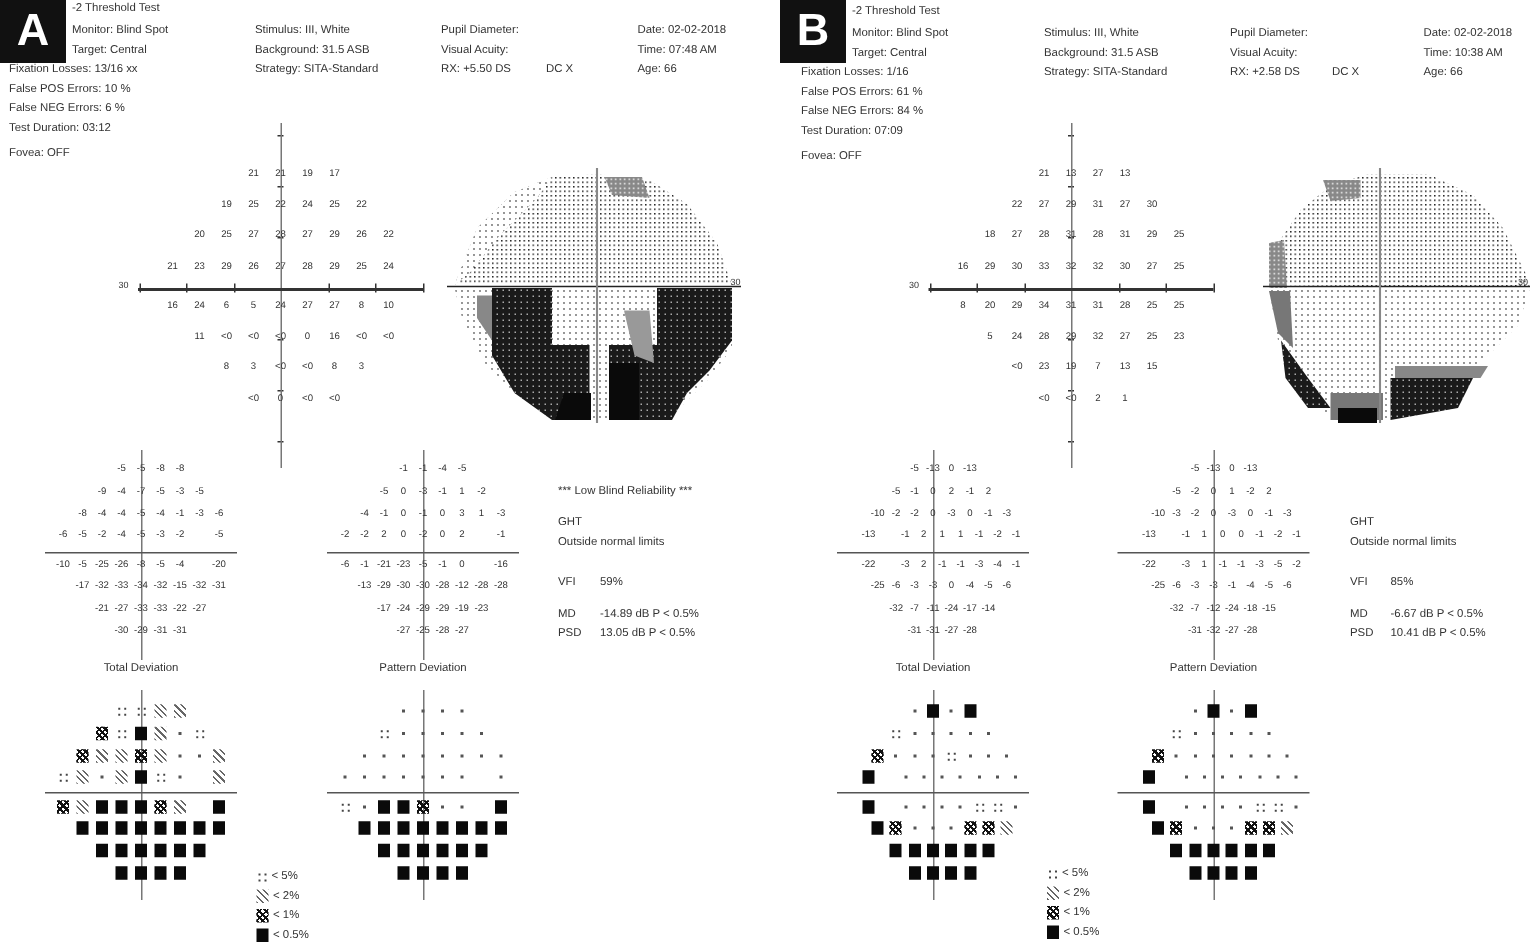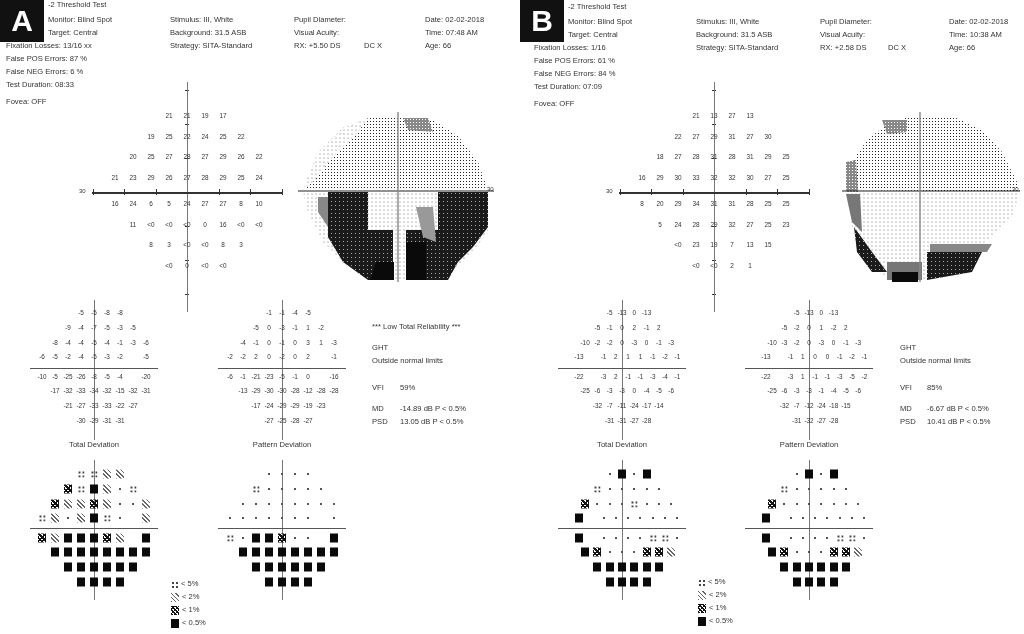--- a/index.html
+++ b/index.html
@@ -37,23 +37,23 @@
 </style>
 </head>
 <body>
 
 <div class="panel" id="panel-a">
   <div class="letter">A</div>
   <div class="abs hdr" style="left:48px;top:-1px">-2 Threshold Test</div>
   <div class="abs hdr" style="left:48px;top:14px">Monitor: Blind Spot</div>
   <div class="abs hdr" style="left:48px;top:27px">Target: Central</div>
   <div class="abs hdr" style="left:6px;top:40px">Fixation Losses: 13/16 xx</div>
-  <div class="abs hdr" style="left:6px;top:53px">False POS Errors:  87 %</div>
+  <div class="abs hdr" style="left:6px;top:53px">False POS Errors:  10 %</div>
   <div class="abs hdr" style="left:6px;top:66px">False NEG Errors:   6 %</div>
-  <div class="abs hdr" style="left:6px;top:79px">Test Duration: 08:33</div>
+  <div class="abs hdr" style="left:6px;top:79px">Test Duration: 03:12</div>
   <div class="abs hdr" style="left:6px;top:96px">Fovea: OFF</div>
   <div class="abs hdr" style="left:170px;top:14px">Stimulus: III, White</div>
   <div class="abs hdr" style="left:170px;top:27px">Background: 31.5 ASB</div>
   <div class="abs hdr" style="left:170px;top:40px">Strategy: SITA-Standard</div>
   <div class="abs hdr" style="left:294px;top:14px">Pupil Diameter:</div>
   <div class="abs hdr" style="left:294px;top:27px">Visual Acuity:</div>
   <div class="abs hdr" style="left:294px;top:40px">RX: +5.50 DS</div>
   <div class="abs hdr" style="left:364px;top:40px">DC  X</div>
   <div class="abs hdr" style="left:425px;top:14px">Date: 02-02-2018</div>
   <div class="abs hdr" style="left:425px;top:27px">Time: 07:48 AM</div>
@@ -93,21 +93,21 @@
     <path d="M108 118 L140 118 L160 150 L150 168 L108 168 Z" fill="url(#pA4)"></path>
     <path d="M72 168 L96 168 L96 150 L78 150 Z" fill="#0a0a0a"></path>
     <path d="M108 168 L128 168 L128 130 L108 130 Z" fill="#0a0a0a"></path>
     <path d="M20 85 L30 85 L30 115 L20 100 Z" fill="#888"></path>
     <path d="M118 95 L135 95 L138 130 L125 125 Z" fill="#999"></path>
     <line x1="0" y1="79" x2="196" y2="79" stroke="#222" stroke-width="1"></line>
     <line x1="100" y1="0" x2="100" y2="170" stroke="#888" stroke-width="1.4"></line>
   </svg>
   <div class="axislbl" style="left:487px;top:186px">30</div>
 
-  <div class="stat" style="left:372px;top:322px">*** Low Total Reliability ***</div>
+  <div class="stat" style="left:372px;top:322px">*** Low Blind Reliability ***</div>
   <div class="stat" style="left:372px;top:343px">GHT</div>
   <div class="stat" style="left:372px;top:356px">Outside normal limits</div>
   <div class="stat" style="left:372px;top:383px">VFI</div>
   <div class="stat" style="left:400px;top:383px">59%</div>
   <div class="stat" style="left:372px;top:404px">MD</div>
   <div class="stat" style="left:400px;top:404px">-14.89 dB  P &lt; 0.5%</div>
   <div class="stat" style="left:372px;top:417px">PSD</div>
   <div class="stat" style="left:400px;top:417px">13.05 dB  P &lt; 0.5%</div>
 
   <div class="caption" style="left:94px;top:440px">Total Deviation</div>

